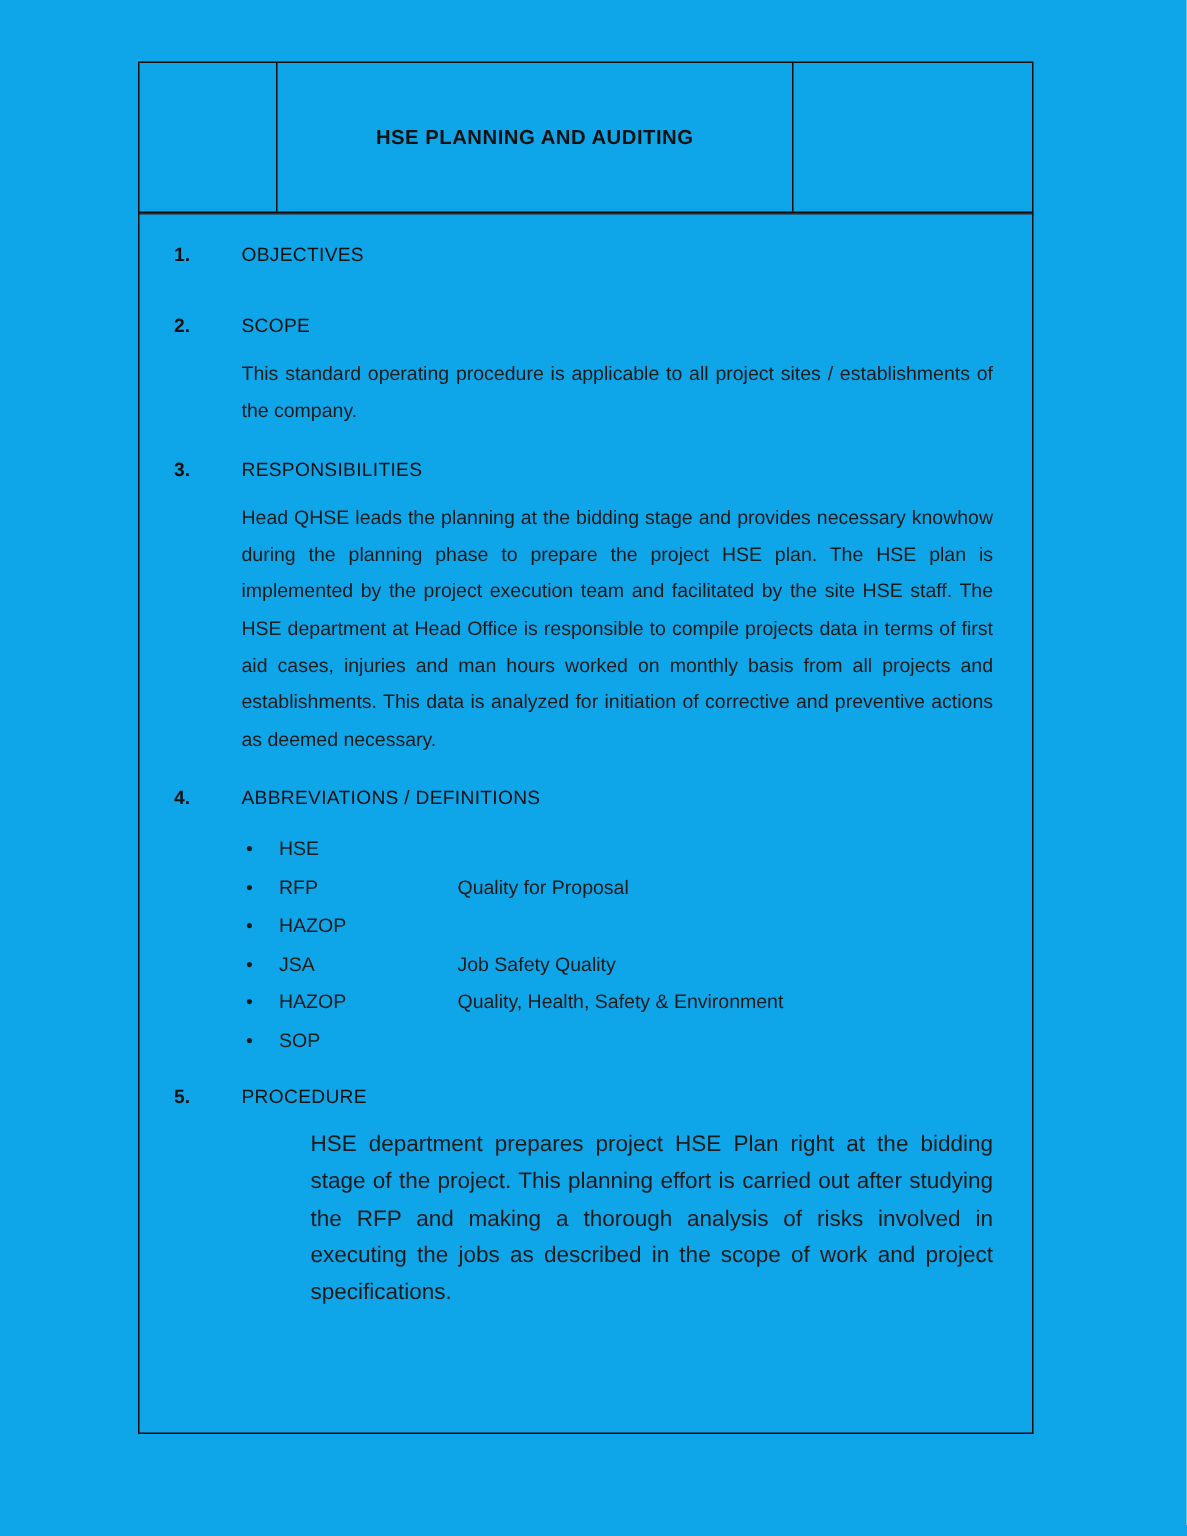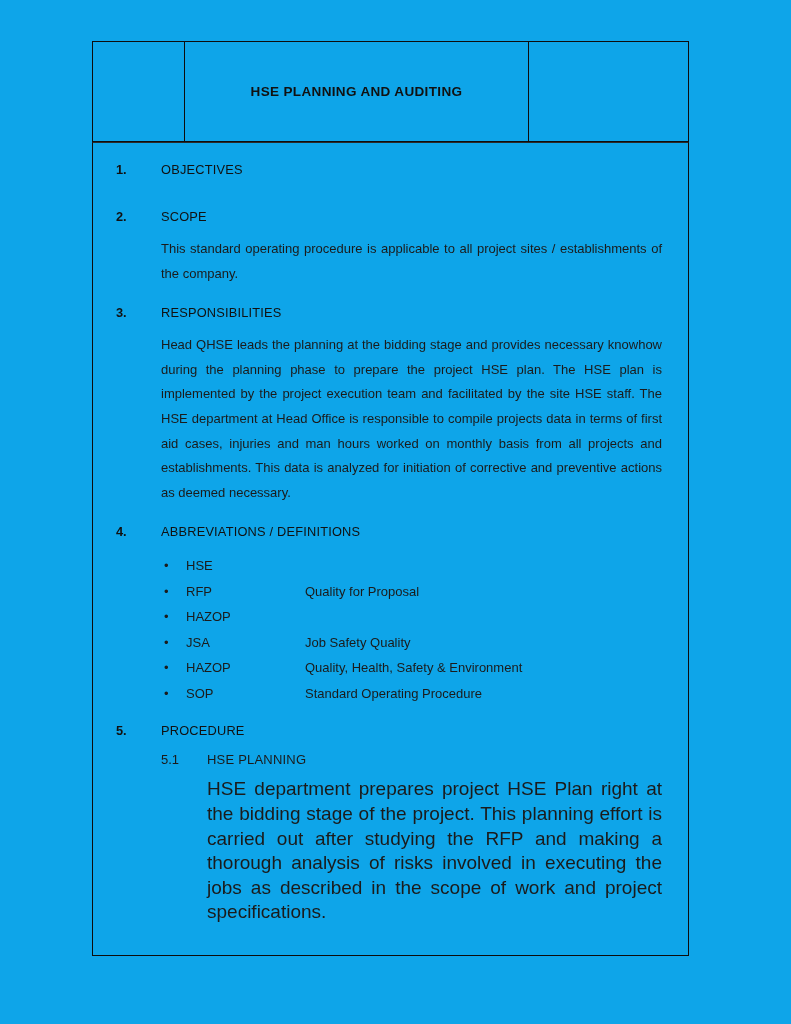--- a/index.html
+++ b/index.html
@@ -184,21 +184,21 @@
     top: 0;
     font-size: 13px;
     font-weight: normal;
     letter-spacing: 0.2px;
     color: #1b1b1b;
     white-space: nowrap;
   }
   .subsec-body {
     margin: 0 0 0 115px;
     padding-right: 13px;
-    font-size: 19px;
+    font-size: 15px;
     line-height: 24.6px;
     text-align: justify;
     text-justify: inter-word;
     color: #1b1b1b;
   }
 </style>
 </head>
 <body>
 
 <div class="page">
@@ -266,33 +266,28 @@
           <span class="abbr-def">Job Safety Quality</span>
         </li>
         <li class="abbr-row">
           <span class="abbr-bullet">•</span>
           <span class="abbr-term">HAZOP</span>
           <span class="abbr-def">Quality, Health, Safety &amp; Environment</span>
         </li>
         <li class="abbr-row">
           <span class="abbr-bullet">•</span>
           <span class="abbr-term">SOP</span>
-          <span class="abbr-def">Standard Operating Procedure</span>
         </li>
       </ul>
     </div>
     <div class="gap-4"></div>
 
     <div class="section">
       <div class="sec-head">
         <span class="sec-num">5.</span>
         <span class="sec-title">PROCEDURE</span>
       </div>
 
-      <div class="subsec-head">
-        <span class="subsec-num">5.1</span>
-        <span class="subsec-title">HSE PLANNING</span>
-      </div>
       <p class="subsec-body">HSE department prepares project HSE Plan right at the bidding stage of the project. This planning effort is carried out after studying the RFP and making a thorough analysis of risks involved in executing the jobs as described in the scope of work and project specifications.</p>
     </div>
 
   </div>
 </div>
 
 </body></html>

